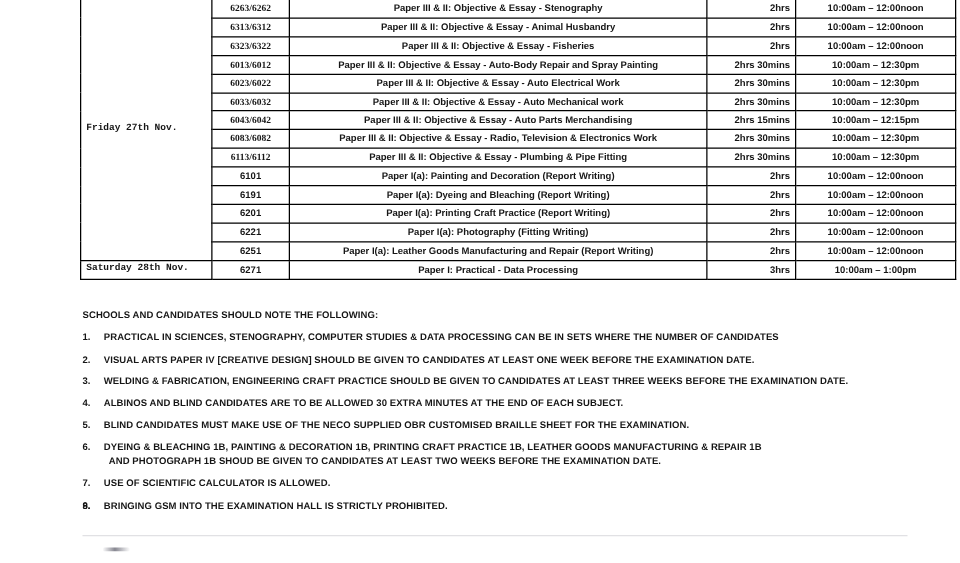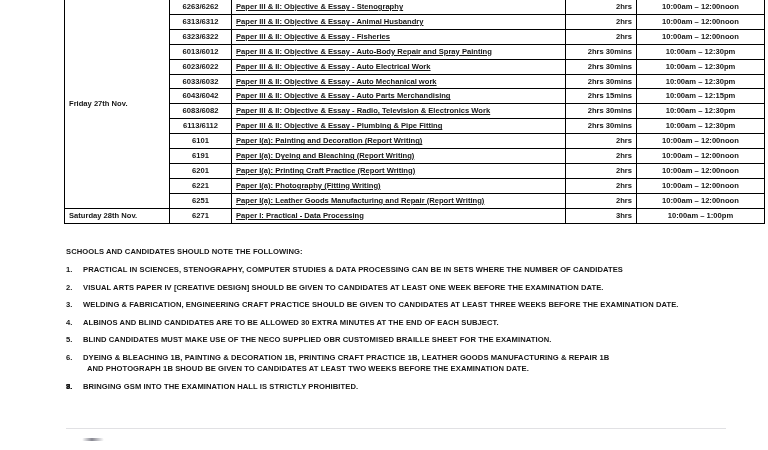--- a/index.html
+++ b/index.html
@@ -42,24 +42,25 @@
   .col-day    { width: 105px; }
   .col-code   { width: 62px;  text-align: center; }
   .col-subj   { width: 334px; }
   .col-dur    { width: 71px;  }
   .col-time   { width: 128px; text-align: center; }
 
   
   td.day-cell {
     vertical-align: middle;
     text-align: left;
-  }
-  td.code-cell   { text-align: center; }
+    font-family: Liberation Mono, monospace;
+  }
+  td.code-cell   { text-align: center; font-family: Liberation Serif, serif; }
   td.code-short  { text-align: center; padding-right: 14px; }
-  td.subj-cell   { text-align: left; padding-left: 5px; text-decoration: underline; }
+  td.subj-cell   { text-align: center; padding-left: 5px; }
   td.dur-cell    { text-align: right; padding-left: 4px; }
   td.time-cell   { text-align: center; }
 
   
   .notes {
     position: absolute;
     left: 66px;
     top: 246px;
     width: 690px;
     font-size: 7.6px;
@@ -224,20 +225,20 @@
 
 <div class="notes">
   <div class="notes-heading">SCHOOLS AND CANDIDATES SHOULD NOTE THE FOLLOWING:</div>
   <ol class="notes-list" id="notes-list">
       <li><span class="num">1.</span><span>PRACTICAL IN SCIENCES, STENOGRAPHY, COMPUTER STUDIES &amp; DATA PROCESSING CAN BE IN SETS WHERE THE NUMBER OF CANDIDATES</span></li>
       <li class="tight"><span class="num">2.</span><span>VISUAL ARTS PAPER IV [CREATIVE DESIGN] SHOULD BE GIVEN TO CANDIDATES AT LEAST ONE WEEK BEFORE THE EXAMINATION DATE.</span></li>
       <li class="tight"><span class="num">3.</span><span>WELDING &amp; FABRICATION, ENGINEERING CRAFT PRACTICE SHOULD BE GIVEN TO CANDIDATES AT LEAST THREE WEEKS BEFORE THE  EXAMINATION DATE.</span></li>
       <li class="tight"><span class="num">4.</span><span>ALBINOS AND BLIND CANDIDATES ARE TO BE ALLOWED 30  EXTRA MINUTES AT THE END OF EACH SUBJECT.</span></li>
       <li class="tight"><span class="num">5.</span><span>BLIND CANDIDATES MUST MAKE USE OF THE  NECO SUPPLIED OBR CUSTOMISED BRAILLE SHEET FOR THE EXAMINATION.</span></li>
       <li><span class="num">6.</span><span>DYEING &amp; BLEACHING 1B, PAINTING &amp; DECORATION 1B, PRINTING CRAFT PRACTICE 1B, LEATHER GOODS MANUFACTURING &amp; REPAIR 1B</span><span class="cont">AND PHOTOGRAPH 1B SHOUD BE GIVEN TO CANDIDATES AT LEAST TWO WEEKS BEFORE THE EXAMINATION DATE.</span></li>
-      <li class="tight2"><span class="num">7.</span></li>
+      <li class="tight2"><span class="num">7.</span><span>USE OF SCIENTIFIC CALCULATOR IS ALLOWED.</span></li>
       <li class="tight2"><span class="num">8.</span></li>
       <li class="tight2"><span class="num">9.</span><span>BRINGING GSM INTO THE EXAMINATION HALL IS STRICTLY PROHIBITED.</span></li>
     </ol>
 </div>
 
 <div class="footer-line"></div>
 <div class="footer-smudge"></div>
 
 </body></html>

